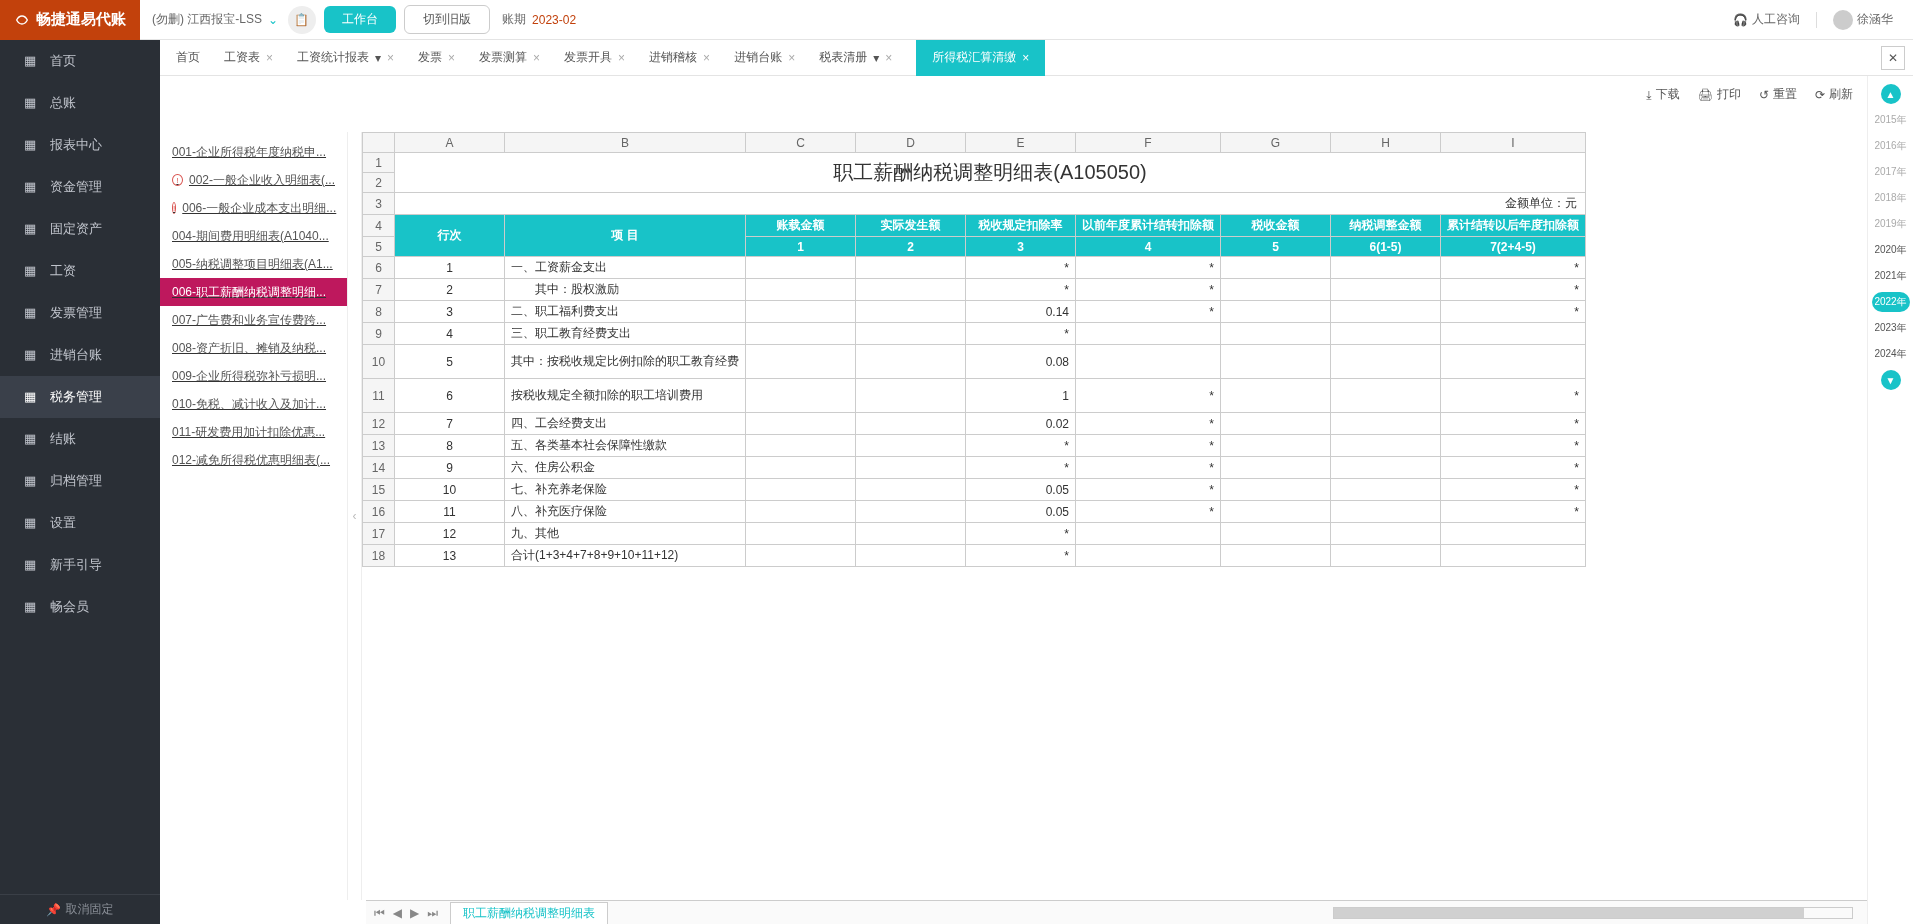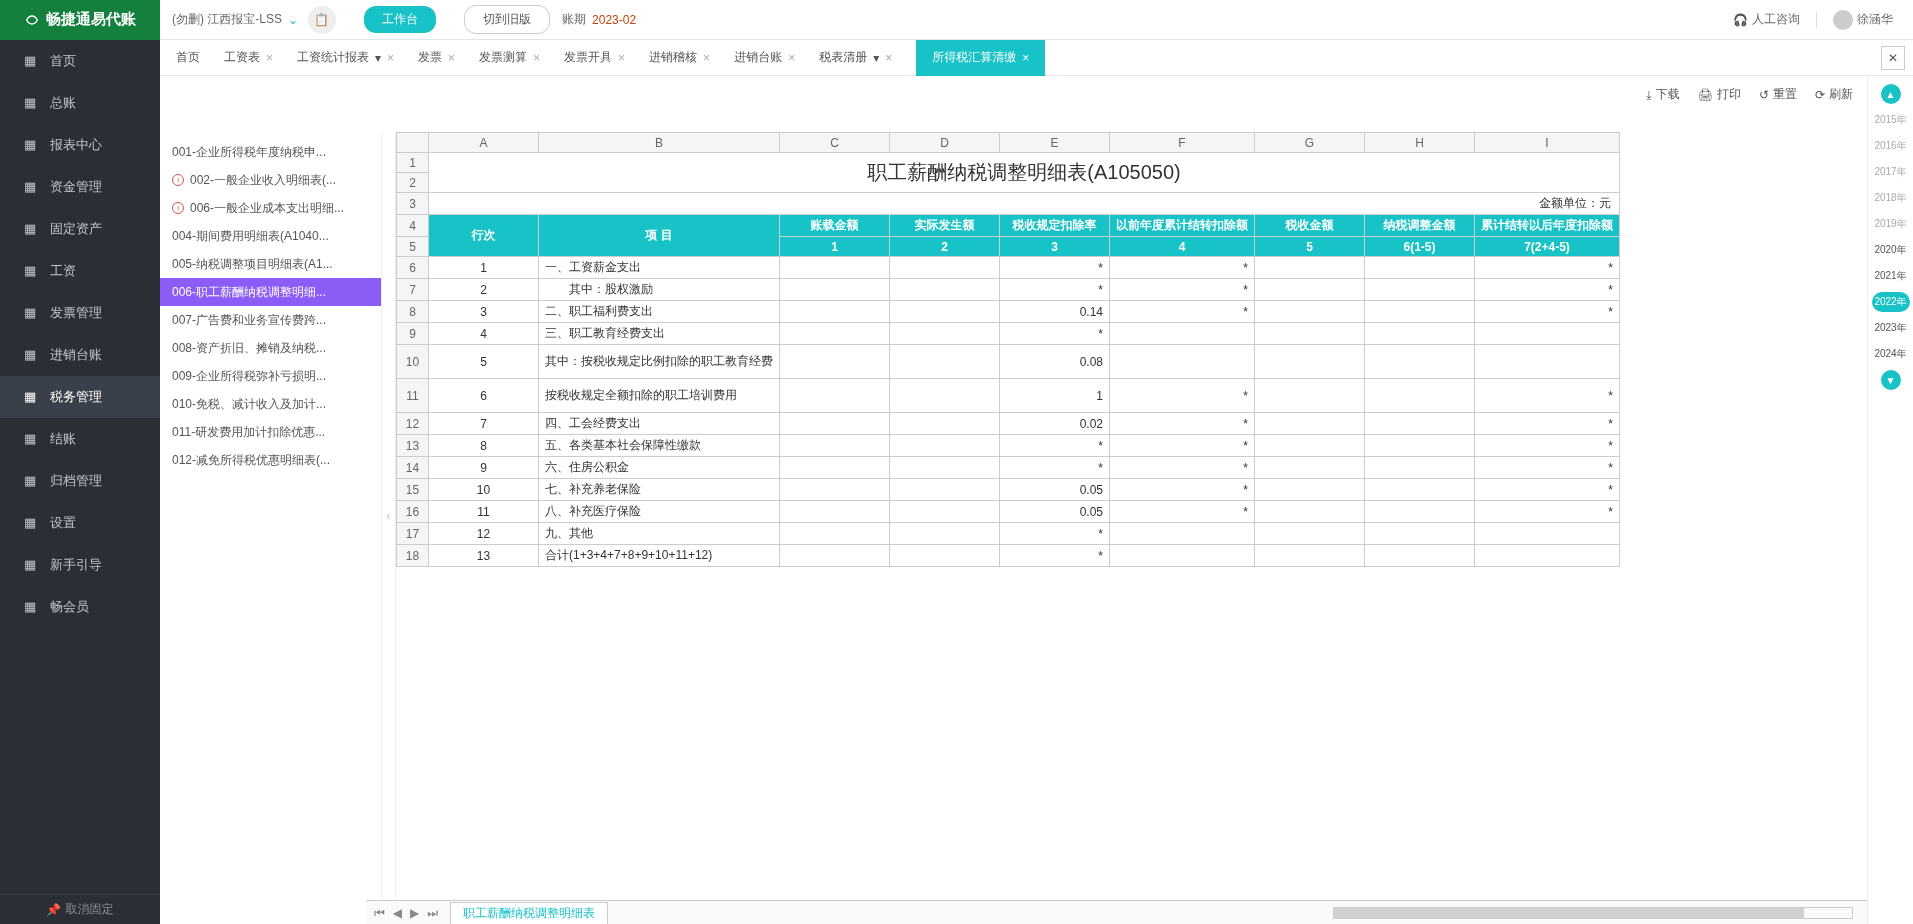--- a/index.html
+++ b/index.html
@@ -1,24 +1,24 @@
 <!DOCTYPE html>
 <html><head>
 <meta charset="utf-8">
 <style>
 * { box-sizing: border-box; margin: 0; padding: 0; font-family: "Microsoft YaHei", Arial, sans-serif; }
 body { background: #fff; overflow: hidden; width: 1913px; height: 924px; font-size: 12px; color: #333; }
 
 
 .topbar { height: 40px; background: #fff; border-bottom: 1px solid #e4e4e4; display: flex; align-items: center; }
-.logo-area { width: 160px; height: 40px; background: #15803d; color: #fff; display: flex; align-items: center; justify-content: center; font-size: 15px; font-weight: bold; gap: 6px; }
+.logo-area { width: 140px; height: 40px; background: #c2410c; color: #fff; display: flex; align-items: center; justify-content: center; font-size: 15px; font-weight: bold; gap: 6px; }
 .company-sel { margin-left: 12px; color: #666; display: flex; align-items: center; gap: 6px; cursor: pointer; }
 .company-sel .caret { color: #18c3c8; }
 .round-btn { width: 28px; height: 28px; border-radius: 50%; background: #eee; margin-left: 10px; display: flex; align-items: center; justify-content: center; color: #999; }
-.pill { padding: 5px 18px; border-radius: 12px; margin-left: 28px; font-size: 12px; cursor: pointer; }
+.pill { padding: 5px 18px; border-radius: 6px; margin-left: 8px; font-size: 12px; cursor: pointer; }
 .pill.primary { background: #18c3c8; color: #fff; }
 .pill.outline { background: #fff; border: 1px solid #ccc; color: #555; }
 .period { margin-left: 12px; color: #666; display: flex; gap: 6px; align-items: center; }
 .period .val { color: #c2410c; }
 .top-right { margin-left: auto; display: flex; align-items: center; gap: 16px; padding-right: 20px; color: #666; }
 .top-right .item { display: flex; align-items: center; gap: 4px; cursor: pointer; }
 .avatar { width: 20px; height: 20px; border-radius: 50%; background: #ccc; }
 
 
 .left-nav { position: absolute; left: 0; top: 40px; bottom: 0; width: 160px; background: #2a2f36; color: #c0c4cc; display: flex; flex-direction: column; }
@@ -36,23 +36,23 @@
 .tabs-close { margin-left: auto; margin-right: 8px; width: 24px; height: 24px; border: 1px solid #ccc; display: flex; align-items: center; justify-content: center; color: #555; cursor: pointer; }
 
 
 .content { position: absolute; left: 160px; top: 76px; right: 46px; bottom: 0; background: #fff; }
 .warning { padding: 12px 16px 8px; color: #ff5a36; font-size: 12px; line-height: 1.6; }
 .toolbar { position: absolute; right: 14px; top: 10px; display: flex; gap: 18px; color: #555; font-size: 12px; }
 .toolbar .tbtn { display: flex; align-items: center; gap: 4px; cursor: pointer; }
 
 
 .mid { position: absolute; left: 0; top: 56px; right: 0; bottom: 24px; display: flex; }
-.sub-list { width: 222px; border-right: 1px solid #eee; padding: 6px 0; }
+.sub-list { width: 188px; border-right: 1px solid #eee; padding: 6px 0; text-decoration: underline; }
 .sub-item { height: 28px; display: flex; align-items: center; padding: 0 12px; font-size: 12px; color: #555; cursor: pointer; gap: 6px; white-space: nowrap; overflow: hidden; text-overflow: ellipsis; }
-.sub-item.active { background: #8b5cf6; color: #fff; }
+.sub-item.active { background: #be185d; color: #fff; }
 .sub-item .dot { width: 12px; height: 12px; border: 1px solid #d9534f; color: #d9534f; border-radius: 50%; font-size: 8px; display: flex; align-items: center; justify-content: center; }
 .splitter { width: 14px; display: flex; align-items: center; justify-content: center; color: #bbb; cursor: pointer; border-right: 1px solid #eee; }
 
 
 .sheet-wrap { flex: 1; position: relative; overflow: auto; }
 .grid { border-collapse: collapse; font-size: 12px; }
 .grid td, .grid th { border: 1px solid #ccc; height: 20px; padding: 2px 6px; text-align: center; }
 .grid .colhead { background: #f5f5f5; color: #666; font-weight: normal; }
 .grid .rowhead { background: #f5f5f5; color: #666; width: 32px; }
 .grid .title-row td.title { font-size: 20px; font-weight: normal; text-align: center; height: 28px; }

